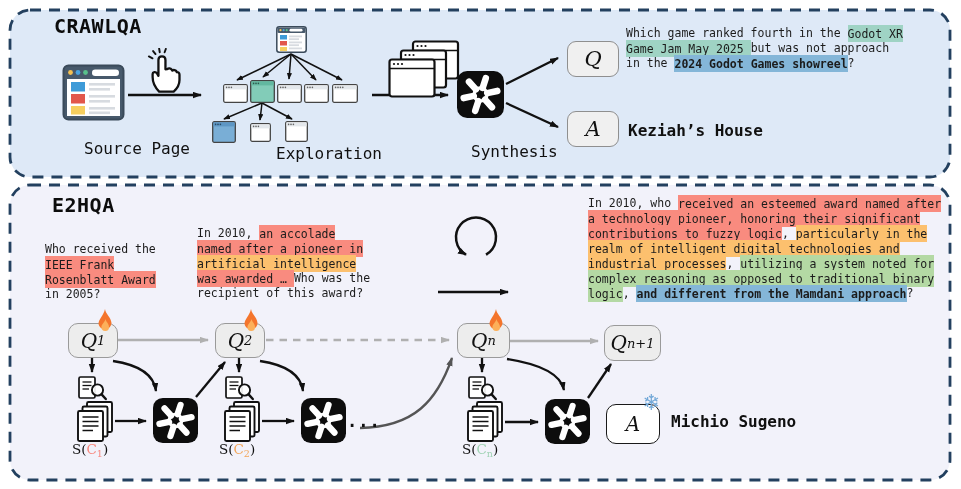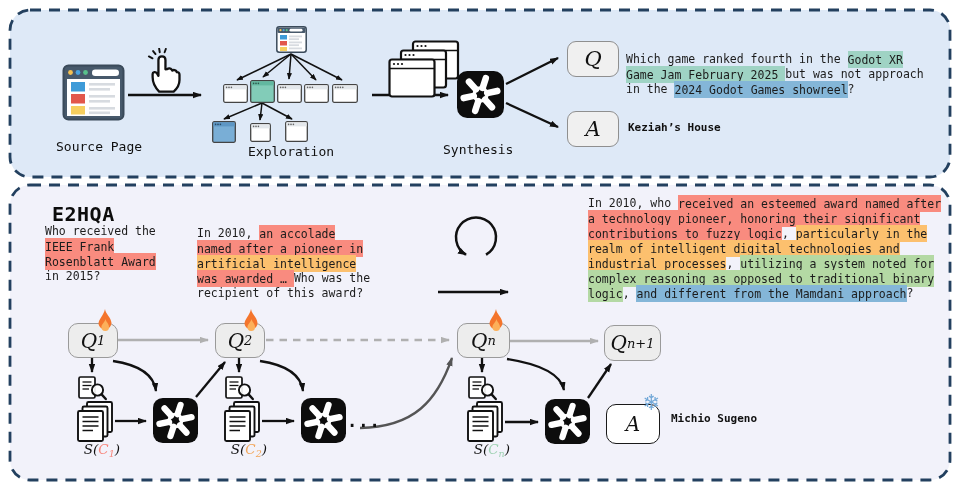--- a/index.html
+++ b/index.html
@@ -1,39 +1,39 @@
 <!DOCTYPE html>
 <html style="--hl_red: #f98b7f; --hl_orange: #fcc06e; --hl_green: #b4d9a4; --hl_blue: #84b6d8; --hl_teal: #9fd3c4; --c1: #f8867c; --c2: #f2a65a; --cn: #9fd2b3; --panel_crawlqa_bg: #dee9f7; --panel_e2hqa_bg: #f2f2fa; --panel_border: #23405f; --snowflake: #74a9d8; --gray_arrow: #b0b0b0;"><head>
 <meta charset="utf-8">
 <style>
   html,body{margin:0;padding:0;background:#fff;}
   #stage{position:relative;width:961px;height:489px;overflow:hidden;background:#fff;
          font-family:"DejaVu Sans Mono",monospace;color:#161616;}
   .abs{position:absolute;}
   svg{display:block;}
   .panel-title{font-size:20px;font-weight:bold;letter-spacing:.5px;color:#0c0c0c;}
-  .caption{font-size:13px;color:#101010;}
+  .caption{font-size:16px;color:#101010;margin-left:28px;}
   .qtext{font-size:11.5px;line-height:15px;white-space:pre;color:#1c1c1c;}
   .tline{white-space:pre;}
   .hl{padding:1.5px 0;}
   .hl-red{background:var(--hl_red);}
   .hl-orange{background:var(--hl_orange);margin-top:28px;}
   .hl-green{background:var(--hl_green);margin-top:28px;}
-  .hl-blue{background:var(--hl_blue);}
+  .hl-blue{background:var(--hl_blue);font-weight:bold;}
   .hl-teal{background:var(--hl_teal);}
   .badge{background:#f0f0f0;border:1.6px solid #8f8f8f;border-radius:9px;
          display:flex;align-items:center;justify-content:center;
          font-family:"DejaVu Serif",serif;font-style:italic;font-size:21px;color:#101010;}
   .chainbox{background:#ededed;border:1.5px solid #9a9a9a;border-radius:10px;
          display:flex;align-items:center;justify-content:center;
          font-family:"DejaVu Serif",serif;font-style:italic;color:#101010;}
   .qbase{font-size:20px;}
   .qsub{font-size:13px;vertical-align:-4px;}
-  .answer{font-size:11px;font-weight:bold;color:#101010;}
-  .slabel{font-family:"DejaVu Serif",serif;font-style:italic;font-size:13.5px;color:#101010;text-align:right;}
+  .answer{font-size:16px;font-weight:bold;color:#101010;}
+  .slabel{font-family:"DejaVu Serif",serif;font-size:13.5px;color:#101010;text-align:left;}
   .ssub{font-size:9.5px;vertical-align:-2.5px;}
   .c1{color:var(--c1);} .c2{color:var(--c2);} .cn{color:var(--cn);}
   .frozen{background:#fff;border:1.6px solid #1a1a1a;border-radius:10px;}
   .snow{font-size:24px;color:var(--snowflake);line-height:1;}
   .dots{font-size:17px;font-weight:bold;letter-spacing:1px;color:#101010;}
 </style>
 </head>
 <body>
 
 <div id="stage">
@@ -94,20 +94,21 @@
       <path d="M588 398 L611 364" marker-end="url(#mb)"></path>
     </g>
     <path d="M360 428 C414 427 437 401 452 358" stroke="#555" stroke-width="2.3" fill="none" marker-end="url(#md)"></path>
 
     <g stroke="#111" stroke-width="2.5" fill="none">
       <path d="M438 292 H508" marker-end="url(#mb)"></path>
       <path d="M486 254.7 A20 20 0 1 0 466 254.7" marker-end="url(#mb)"></path>
     </g>
   </svg>
 
+  <div class="abs panel-title" style="left:54px;top:14px">CRAWLQA</div>
 
   <div class="abs" style="left:62px;top:64px">
     <svg width="63" height="57" viewBox="0 0 63 57">
       <rect x="1.5" y="1.5" width="60" height="54" rx="5" fill="#47596b" stroke="#3a4a5a" stroke-width="2"></rect>
       <circle cx="8.5" cy="8.5" r="2.4" fill="#f5c152"></circle>
       <circle cx="16" cy="8.5" r="2.4" fill="#4aa3df"></circle>
       <circle cx="23.5" cy="8.5" r="2.4" fill="#58c08b"></circle>
       <rect x="30" y="5.5" width="27" height="6.5" rx="3.2" fill="#ffffff"></rect>
       <rect x="5" y="15" width="53" height="37" fill="#ffffff"></rect>
       <rect x="9" y="18" width="14" height="9.5" fill="#3e9bd8"></rect>
@@ -271,26 +272,26 @@
         <rect x="-3.2" y="-20" width="6.4" height="16.5" rx="3.2" transform="rotate(258)"></rect>
         <rect x="-3.2" y="-20" width="6.4" height="16.5" rx="3.2" transform="rotate(318)"></rect>
         <circle cx="0" cy="0" r="6.5" fill="none" stroke="#fff" stroke-width="3"></circle>
       </g>
     </svg>
   </div>
   <div class="abs caption" style="left:443px;top:142px">Synthesis</div>
 
   <div class="abs badge" style="left:567px;top:41px;width:50px;height:34px">Q</div>
   <div class="abs badge" style="left:567px;top:111px;width:50px;height:34px">A</div>
-  <div class="abs qtext" style="left:626px;top:52px"><div class="tline"><span>Which game ranked fourth in the </span><span class="hl hl-teal">Godot XR</span></div><div class="tline"><span class="hl hl-teal">Game Jam February 2025 </span><span>but was not approach</span></div><div class="tline"><span>in the </span><span class="hl hl-blue">2024 Godot Games showreel</span><span>?</span></div></div>
+  <div class="abs qtext" style="left:626px;top:26px"><div class="tline"><span>Which game ranked fourth in the </span><span class="hl hl-teal">Godot XR</span></div><div class="tline"><span class="hl hl-teal">Game Jam May 2025 </span><span>but was not approach</span></div><div class="tline"><span>in the </span><span class="hl hl-blue">2024 Godot Games showreel</span><span>?</span></div></div>
   <div class="abs answer" style="left:628px;top:121px">Keziah’s House</div>
 
-  <div class="abs panel-title" style="left:52px;top:202px">E2HQA</div>
-
-  <div class="abs qtext" style="left:45px;top:224px"><div class="tline"><span>Who received the</span></div><div class="tline"><span class="hl hl-red">IEEE Frank</span></div><div class="tline"><span class="hl hl-red">Rosenblatt Award</span></div><div class="tline"><span>in 2015?</span></div></div>
+  <div class="abs panel-title" style="left:52px;top:193px">E2HQA</div>
+
+  <div class="abs qtext" style="left:45px;top:242px"><div class="tline"><span>Who received the</span></div><div class="tline"><span class="hl hl-red">IEEE Frank</span></div><div class="tline"><span class="hl hl-red">Rosenblatt Award</span></div><div class="tline"><span>in 2005?</span></div></div>
   <div class="abs qtext" style="left:197px;top:226px"><div class="tline"><span>In 2010, </span><span class="hl hl-red">an accolade</span></div><div class="tline"><span class="hl hl-red">named after a pioneer in</span></div><div class="tline"><span class="hl hl-orange">artificial intelligence</span></div><div class="tline"><span class="hl hl-red">was awarded … </span><span>Who was the</span></div><div class="tline"><span>recipient of this award?</span></div></div>
   <div class="abs qtext" style="left:588px;top:196px"><div class="tline"><span>In 2010, who </span><span class="hl hl-red">received an esteemed award named after</span></div><div class="tline"><span class="hl hl-red">a technology pioneer, honoring their significant</span></div><div class="tline"><span class="hl hl-red">contributions to fuzzy logic</span><span>, </span><span class="hl hl-orange">particularly in the</span></div><div class="tline"><span class="hl hl-orange">realm of intelligent digital technologies and</span></div><div class="tline"><span class="hl hl-orange">industrial processes</span><span>, </span><span class="hl hl-green">utilizing a system noted for</span></div><div class="tline"><span class="hl hl-green">complex reasoning as opposed to traditional binary</span></div><div class="tline"><span class="hl hl-green">logic</span><span>, </span><span class="hl hl-blue">and different from the Mamdani approach</span><span>?</span></div></div>
 
   <div class="abs chainbox" style="left:68px;top:323px;width:48px;height:33px">
     <span class="qbase">Q</span>
       <span class="qsub">1</span>
   </div>
   <div class="abs chainbox" style="left:215px;top:323px;width:48px;height:33px">
     <span class="qbase">Q</span>
       <span class="qsub">2</span>

